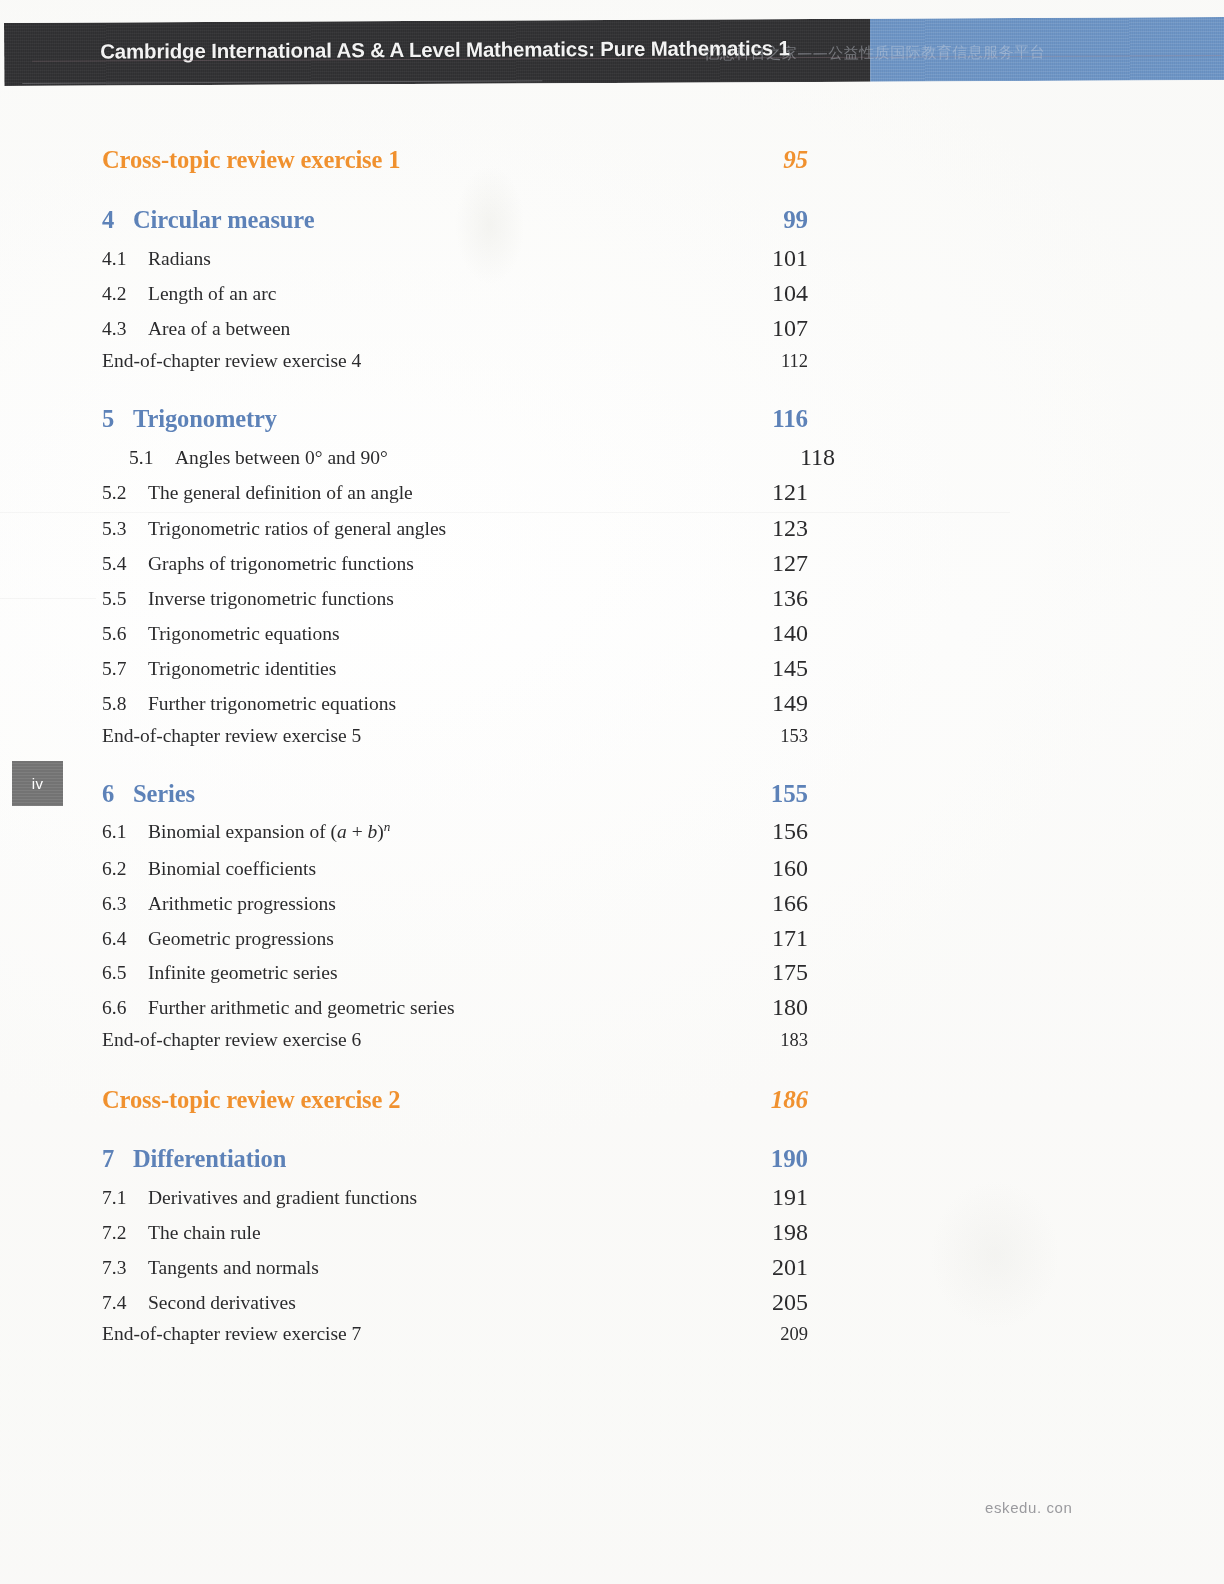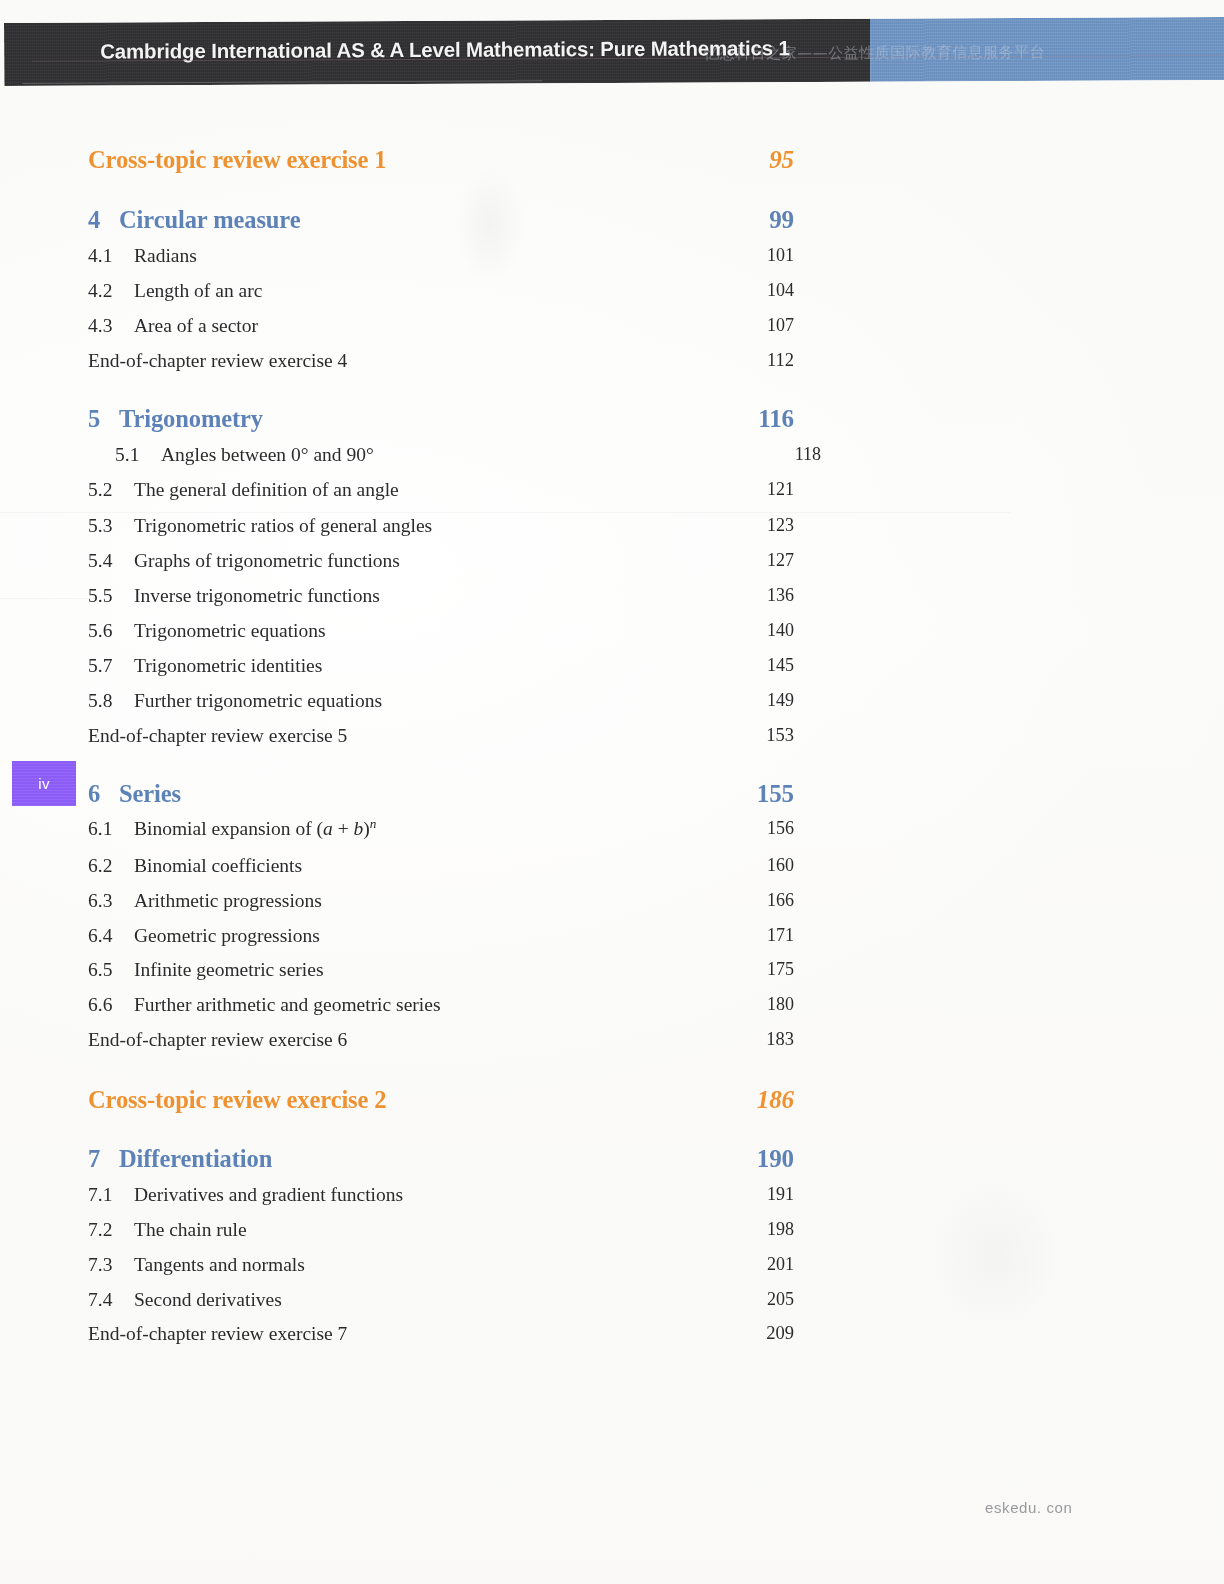--- a/index.html
+++ b/index.html
@@ -107,23 +107,23 @@
     height: 1px;
     background: rgba(190,190,195,0.30);
     z-index: 5;
   }
 
   
   .folio-tab {
     position: absolute;
     left: 12px;
     top: 761px;
-    width: 64px;
+    width: 51px;
     height: 45px;
-    background: #8b5cf6;
+    background: #737373;
     display: flex;
     align-items: center;
     justify-content: center;
   }
   .folio-tab::after {
     content: "";
     position: absolute;
     inset: 0;
     background:
       repeating-linear-gradient(0deg, rgba(255,255,255,0.08) 0 1px, rgba(0,0,0,0) 1px 3px);
@@ -139,24 +139,24 @@
 
   
   .toc {
     position: absolute;
     left: 0;
     top: 0;
     width: 1224px;
   }
   .toc-row {
     position: absolute;
-    left: 88px;
+    left: 102px;
     width: 706px;
     display: flex;
-    align-items: flex-start;
+    align-items: center;
     white-space: nowrap;
   }
   .row-label {
     flex: 1 1 auto;
     display: flex;
     align-items: baseline;
   }
   .row-page {
     flex: 0 0 auto;
     text-align: right;
@@ -193,21 +193,21 @@
   .r-sec .row-page {
     color: #2b2b2d;
     font-size: 19.5px;
     font-weight: normal;
   }
   .r-sec .sec-num {
     flex: 0 0 46px;
     width: 46px;
     display: inline-block;
   }
-  .r-sec .row-page { font-size: 18px; }
+  .r-sec .row-page { font-size: 24px; }
 
   
   .r-end .row-label,
   .r-end .row-page {
     color: #2b2b2d;
     font-size: 19.5px;
     font-weight: normal;
   }
   .r-end .row-page { font-size: 18.5px; }
 
@@ -283,21 +283,21 @@
     <div class="toc-row r-sec" style="top: 280px;">
       <div class="row-label">
         <span class="sec-num">4.2</span>
         <span>Length of an arc</span>
       </div>
       <div class="row-page">104</div>
     </div>
     <div class="toc-row r-sec" style="top: 315px;">
       <div class="row-label">
         <span class="sec-num">4.3</span>
-        <span>Area of a sector</span>
+        <span>Area of a between</span>
       </div>
       <div class="row-page">107</div>
     </div>
     <div class="toc-row r-end" style="top: 350px;">
       <div class="row-label">
         <span>End-of-chapter review exercise 4</span>
       </div>
       <div class="row-page">112</div>
     </div>
     <div class="toc-row r-chapter" style="top: 405px;">

